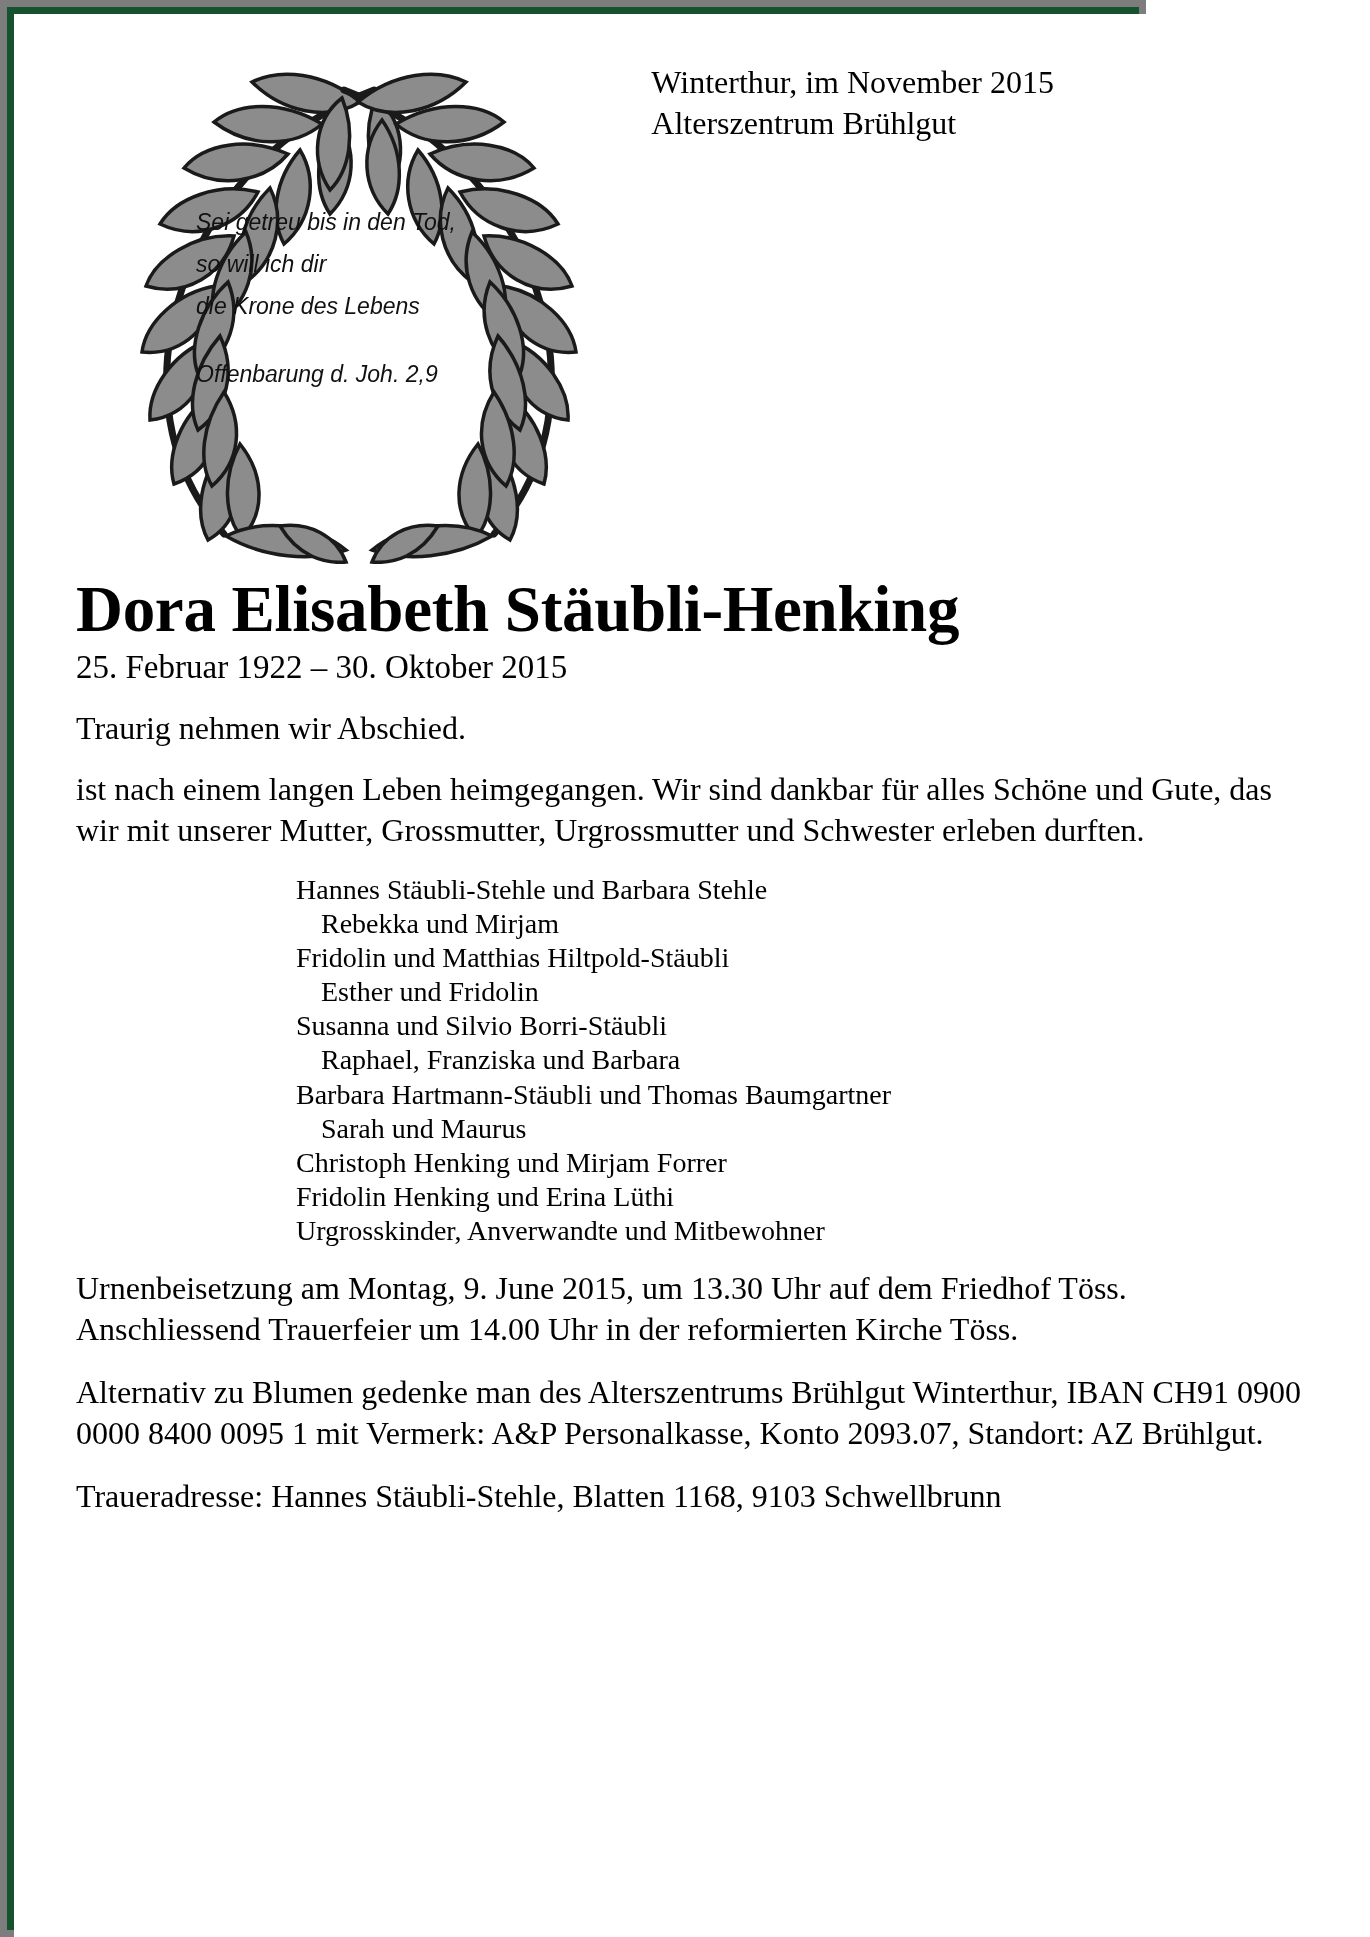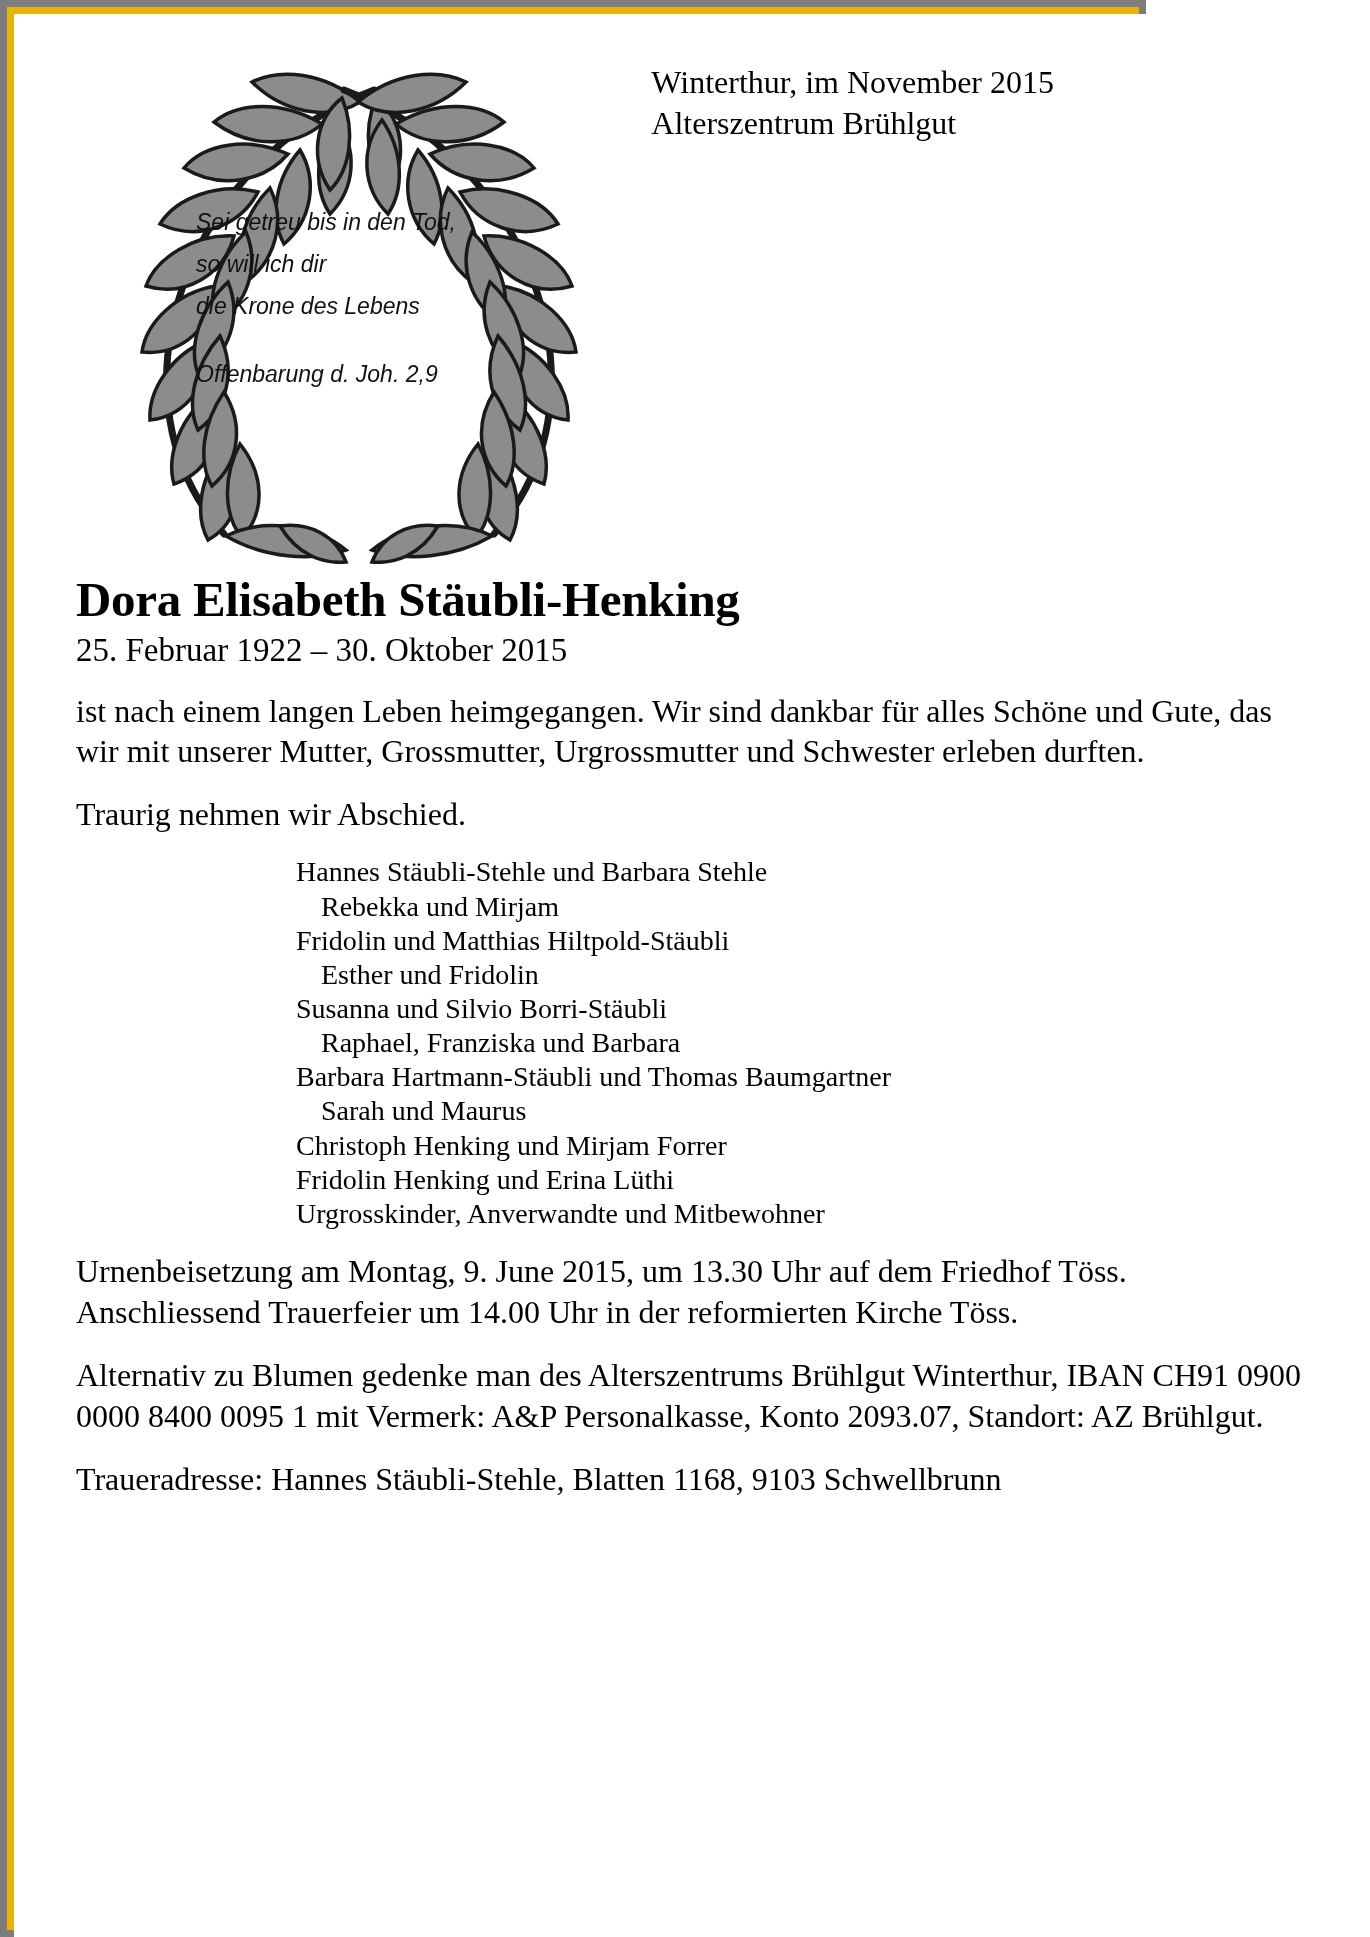--- a/index.html
+++ b/index.html
@@ -17,21 +17,21 @@
 
   
   .page-frame {
     position: absolute;
     left: 0;
     top: 0;
     width: 1146px;
     height: 1937px;
     box-sizing: border-box;
     border: 7px solid #7d7d7d;
-    background: #eab308;
+    background: #14532d;
   }
 
   .sheet {
     position: absolute;
     left: 7px;
     top: 7px;
     width: 1356px;
     height: 1923px;
     background: #ffffff;
     box-sizing: border-box;
@@ -85,21 +85,21 @@
 
   
   .body-col {
     position: absolute;
     left: 62px;
     top: 560px;
     width: 1235px;
   }
 
   .deceased-name {
-    font-size: 49px;
+    font-size: 65px;
     font-weight: bold;
     letter-spacing: -0.3px;
     line-height: 1.08;
     margin: 0 0 4px 0;
     white-space: nowrap;
   }
   .life-dates {
     font-size: 33px;
     line-height: 1.2;
     margin: 0 0 20px 0;
@@ -213,22 +213,22 @@
         <span class="verse-line">die Krone des Lebens</span>
         <span class="verse-ref">Offenbarung d. Joh. 2,9</span>
       </div>
     </div>
 
     <div class="body-col">
 
       <h1 class="deceased-name">Dora Elisabeth Stäubli-Henking</h1>
       <div class="life-dates">25. Februar 1922 – 30. Oktober 2015</div>
 
+      <p class="para tight">Traurig nehmen wir Abschied.</p>
       <p class="para">ist nach einem langen Leben heimgegangen. Wir sind dankbar für alles Schöne und Gute, das wir mit unserer Mutter, Grossmutter, Urgrossmutter und Schwester erleben durften.</p>
-      <p class="para tight">Traurig nehmen wir Abschied.</p>
 
       <ul class="survivors">
         <li>Hannes Stäubli-Stehle und Barbara Stehle</li>
         <li class="indent">Rebekka und Mirjam</li>
         <li>Fridolin und Matthias Hiltpold-Stäubli</li>
         <li class="indent">Esther und Fridolin</li>
         <li>Susanna und Silvio Borri-Stäubli</li>
         <li class="indent">Raphael, Franziska und Barbara</li>
         <li>Barbara Hartmann-Stäubli und Thomas Baumgartner</li>
         <li class="indent">Sarah und Maurus</li>

